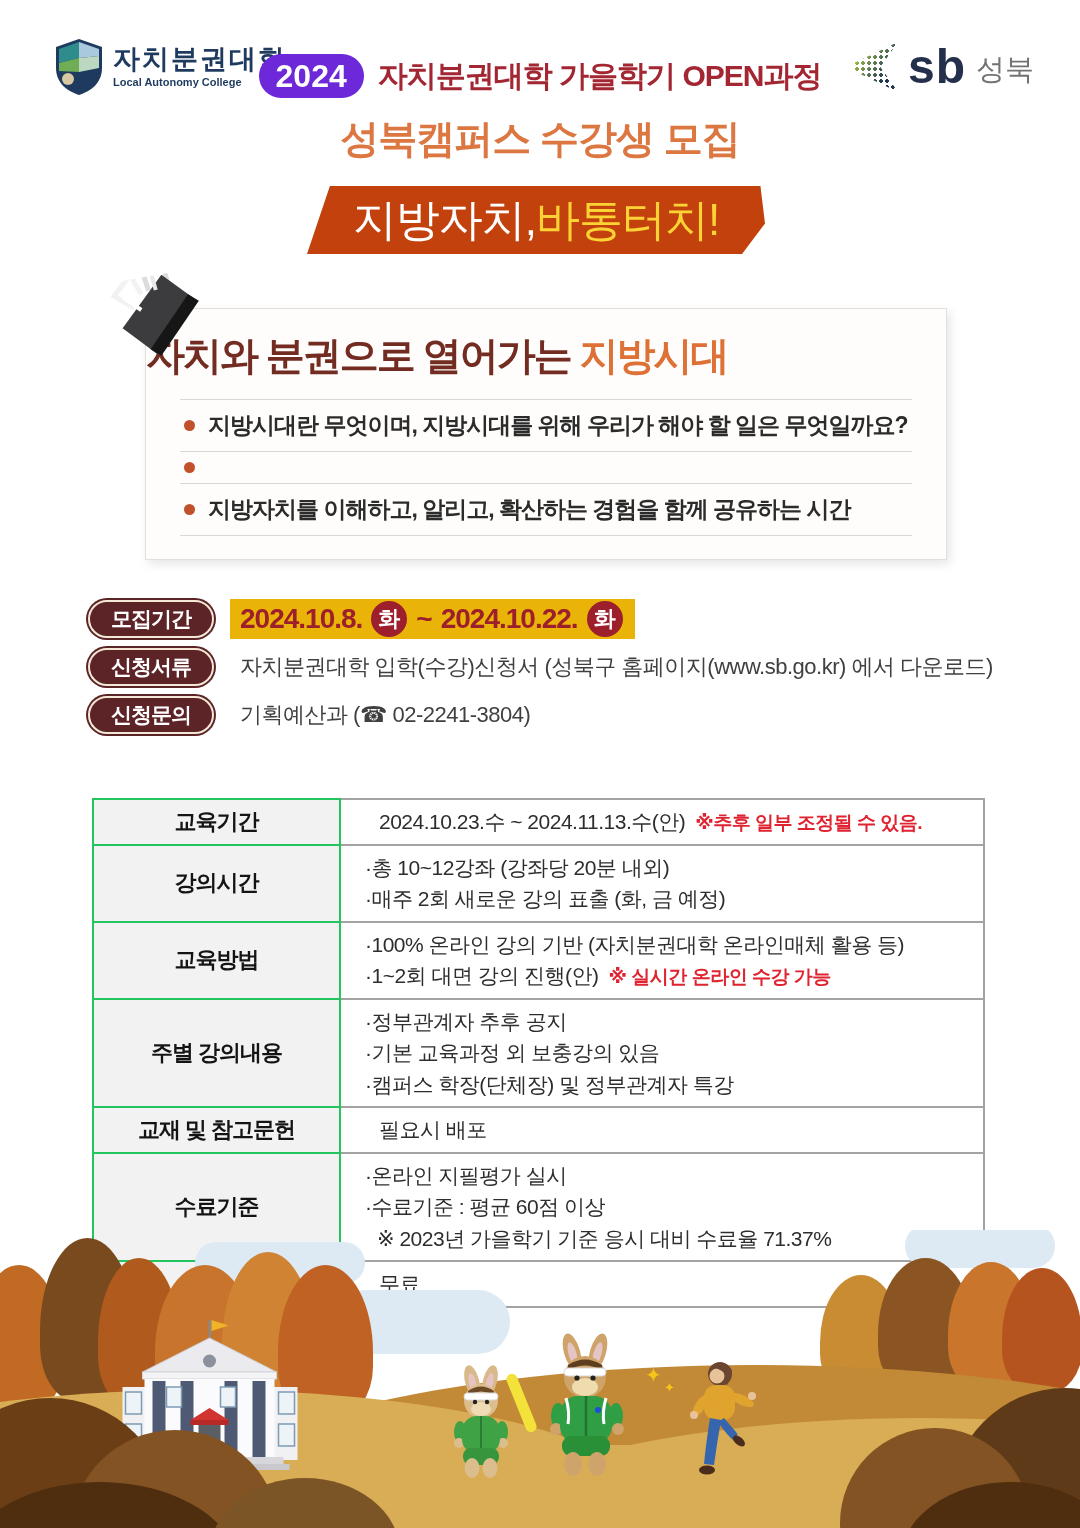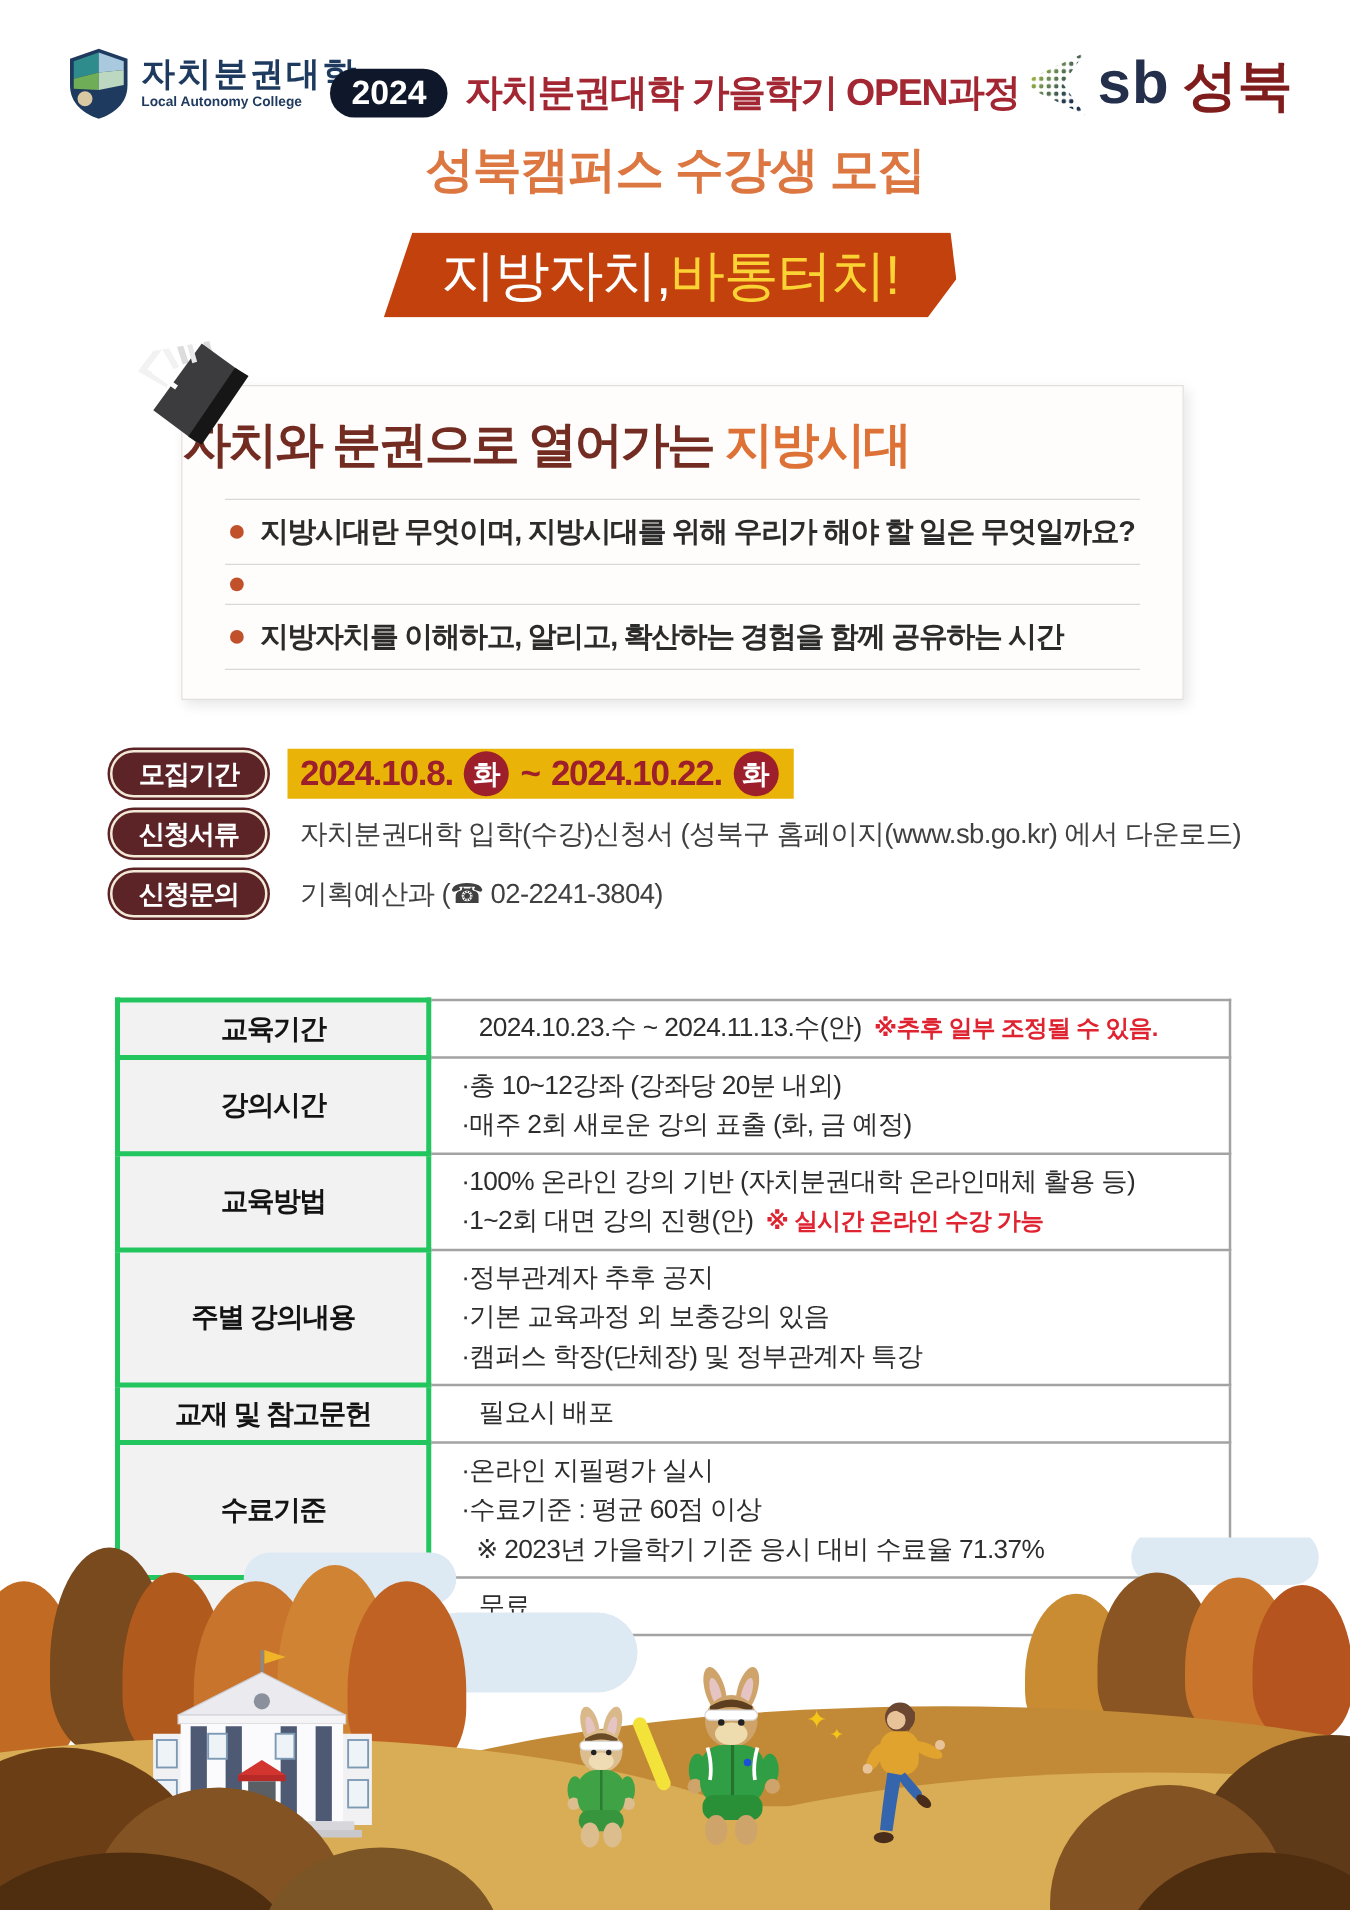--- a/index.html
+++ b/index.html
@@ -4,30 +4,30 @@
 <style>
   html,body{margin:0;padding:0;background:#888;}
   .page{position:relative;width:1080px;height:1528px;background:#ffffff;margin:0 auto;
         overflow:hidden;font-family:"Liberation Sans","DejaVu Sans",sans-serif;}
   
   .logo-left{position:absolute;left:55px;top:38px;display:flex;align-items:center;gap:10px;}
   .logo-kr{font-size:27px;font-weight:800;color:#1e3a5f;letter-spacing:2px;line-height:1;}
   .logo-en{font-size:11px;font-weight:700;color:#1e3a5f;margin-top:3px;}
   .header-center{position:absolute;left:50%;transform:translateX(-50%);top:54px;width:620px;text-align:center;}
   .title-line1{display:flex;justify-content:center;align-items:center;gap:14px;}
-  .year-pill{background:#0f172a;color:#fff;font-weight:700;font-size:27px;padding:3px 17px;border-radius:22px;line-height:1.2;}
+  .year-pill{background:#6d28d9;color:#fff;font-weight:700;font-size:32px;padding:3px 17px;border-radius:22px;line-height:1.2;}
   .main-title{color:#a32732;font-weight:800;font-size:30px;letter-spacing:-1px;}
   .sub-title{margin-top:14px;color:#dd7742;font-weight:800;font-size:39px;letter-spacing:-1px;}
   .logo-right{position:absolute;right:46px;top:42px;display:flex;align-items:center;gap:10px;}
   .sb-arrow{width:44px;height:50px;background:linear-gradient(125deg,#c3d02e 5%,#6c8c52 38%,#1e3350 72%);
             clip-path:polygon(0% 42%,100% 0%,60% 50%,100% 100%,0% 58%);
             -webkit-mask-image:radial-gradient(circle,#000 1.7px,transparent 2px);
             -webkit-mask-size:6px 6px;mask-image:radial-gradient(circle,#000 1.7px,transparent 2px);mask-size:6px 6px;}
   .sb-sb{font-size:48px;font-weight:700;color:#232f4b;letter-spacing:1px;line-height:1;}
-  .sb-name{font-size:44px;font-weight:700;color:#7f1d1d;line-height:1;margin-top:4px;}
+  .sb-name{font-size:29px;font-weight:400;color:#737373;line-height:1;margin-top:4px;}
   
   .banner{position:absolute;left:307px;top:186px;width:458px;height:68px;background:#c2410c;
           clip-path:polygon(5% 0%,99% 0%,100% 55%,95% 100%,0% 100%);
           display:flex;align-items:center;justify-content:center;font-size:44px;font-weight:400;letter-spacing:-1px;}
   .banner .t1{color:#ffffff;}
   .banner .t2{color:#fbd335;}
   
   .card{position:absolute;left:145px;top:308px;width:800px;height:250px;background:#fefdfb;
         border:1px solid #e3e0db;box-shadow:3px 4px 10px rgba(0,0,0,0.10);}
   .clip{position:absolute;left:-38px;top:-34px;width:104px;height:96px;transform:rotate(-10deg);}
@@ -44,21 +44,21 @@
   .info-row{display:flex;align-items:center;height:40px;margin-bottom:8px;}
   .pill{flex:0 0 auto;width:122px;height:34px;background:#5d2428;border:2px solid #f3e9d7;box-shadow:0 0 0 2px #5d2428;
         border-radius:22px;color:#fff;font-size:21px;font-weight:700;display:flex;align-items:center;justify-content:center;letter-spacing:-1px;}
   .info-value{margin-left:26px;font-size:22px;color:#404040;font-weight:500;letter-spacing:-0.5px;}
   .highlight{margin-left:16px;background:#eab308;display:flex;align-items:center;gap:9px;padding:2px 12px 2px 10px;}
   .date{font-size:28px;font-weight:800;color:#9c1f2b;letter-spacing:-1px;}
   .day-badge{width:36px;height:36px;border-radius:50%;background:#9c1f2b;color:#fff;font-size:22px;font-weight:700;
              display:flex;align-items:center;justify-content:center;}
   
   table.course{position:absolute;left:92px;top:798px;width:893px;border-collapse:collapse;border:2px solid #8f8f8f;}
-  .course th{width:243px;background:#f2f2f2;border:4px solid #22c55e;font-size:22px;font-weight:800;color:#141414;
+  .course th{width:243px;background:#f2f2f2;border:2px solid #22c55e;font-size:22px;font-weight:800;color:#141414;
              text-align:center;letter-spacing:-1px;}
   .course td{border:2px solid #a3a3a3;padding:6px 10px 6px 24px;font-size:21px;color:#2d2d2d;font-weight:500;
              line-height:1.5;letter-spacing:-0.5px;vertical-align:middle;}
   .course td .line{display:block;}
   .course td .pad{padding-left:14px;}
   .course td .indent{padding-left:12px;}
   .note{color:#e02330;font-size:19px;font-weight:700;margin-left:10px;}
   
   .scene{position:absolute;left:0;top:1230px;width:1080px;height:298px;overflow:hidden;}
   .scene *{position:absolute;}

